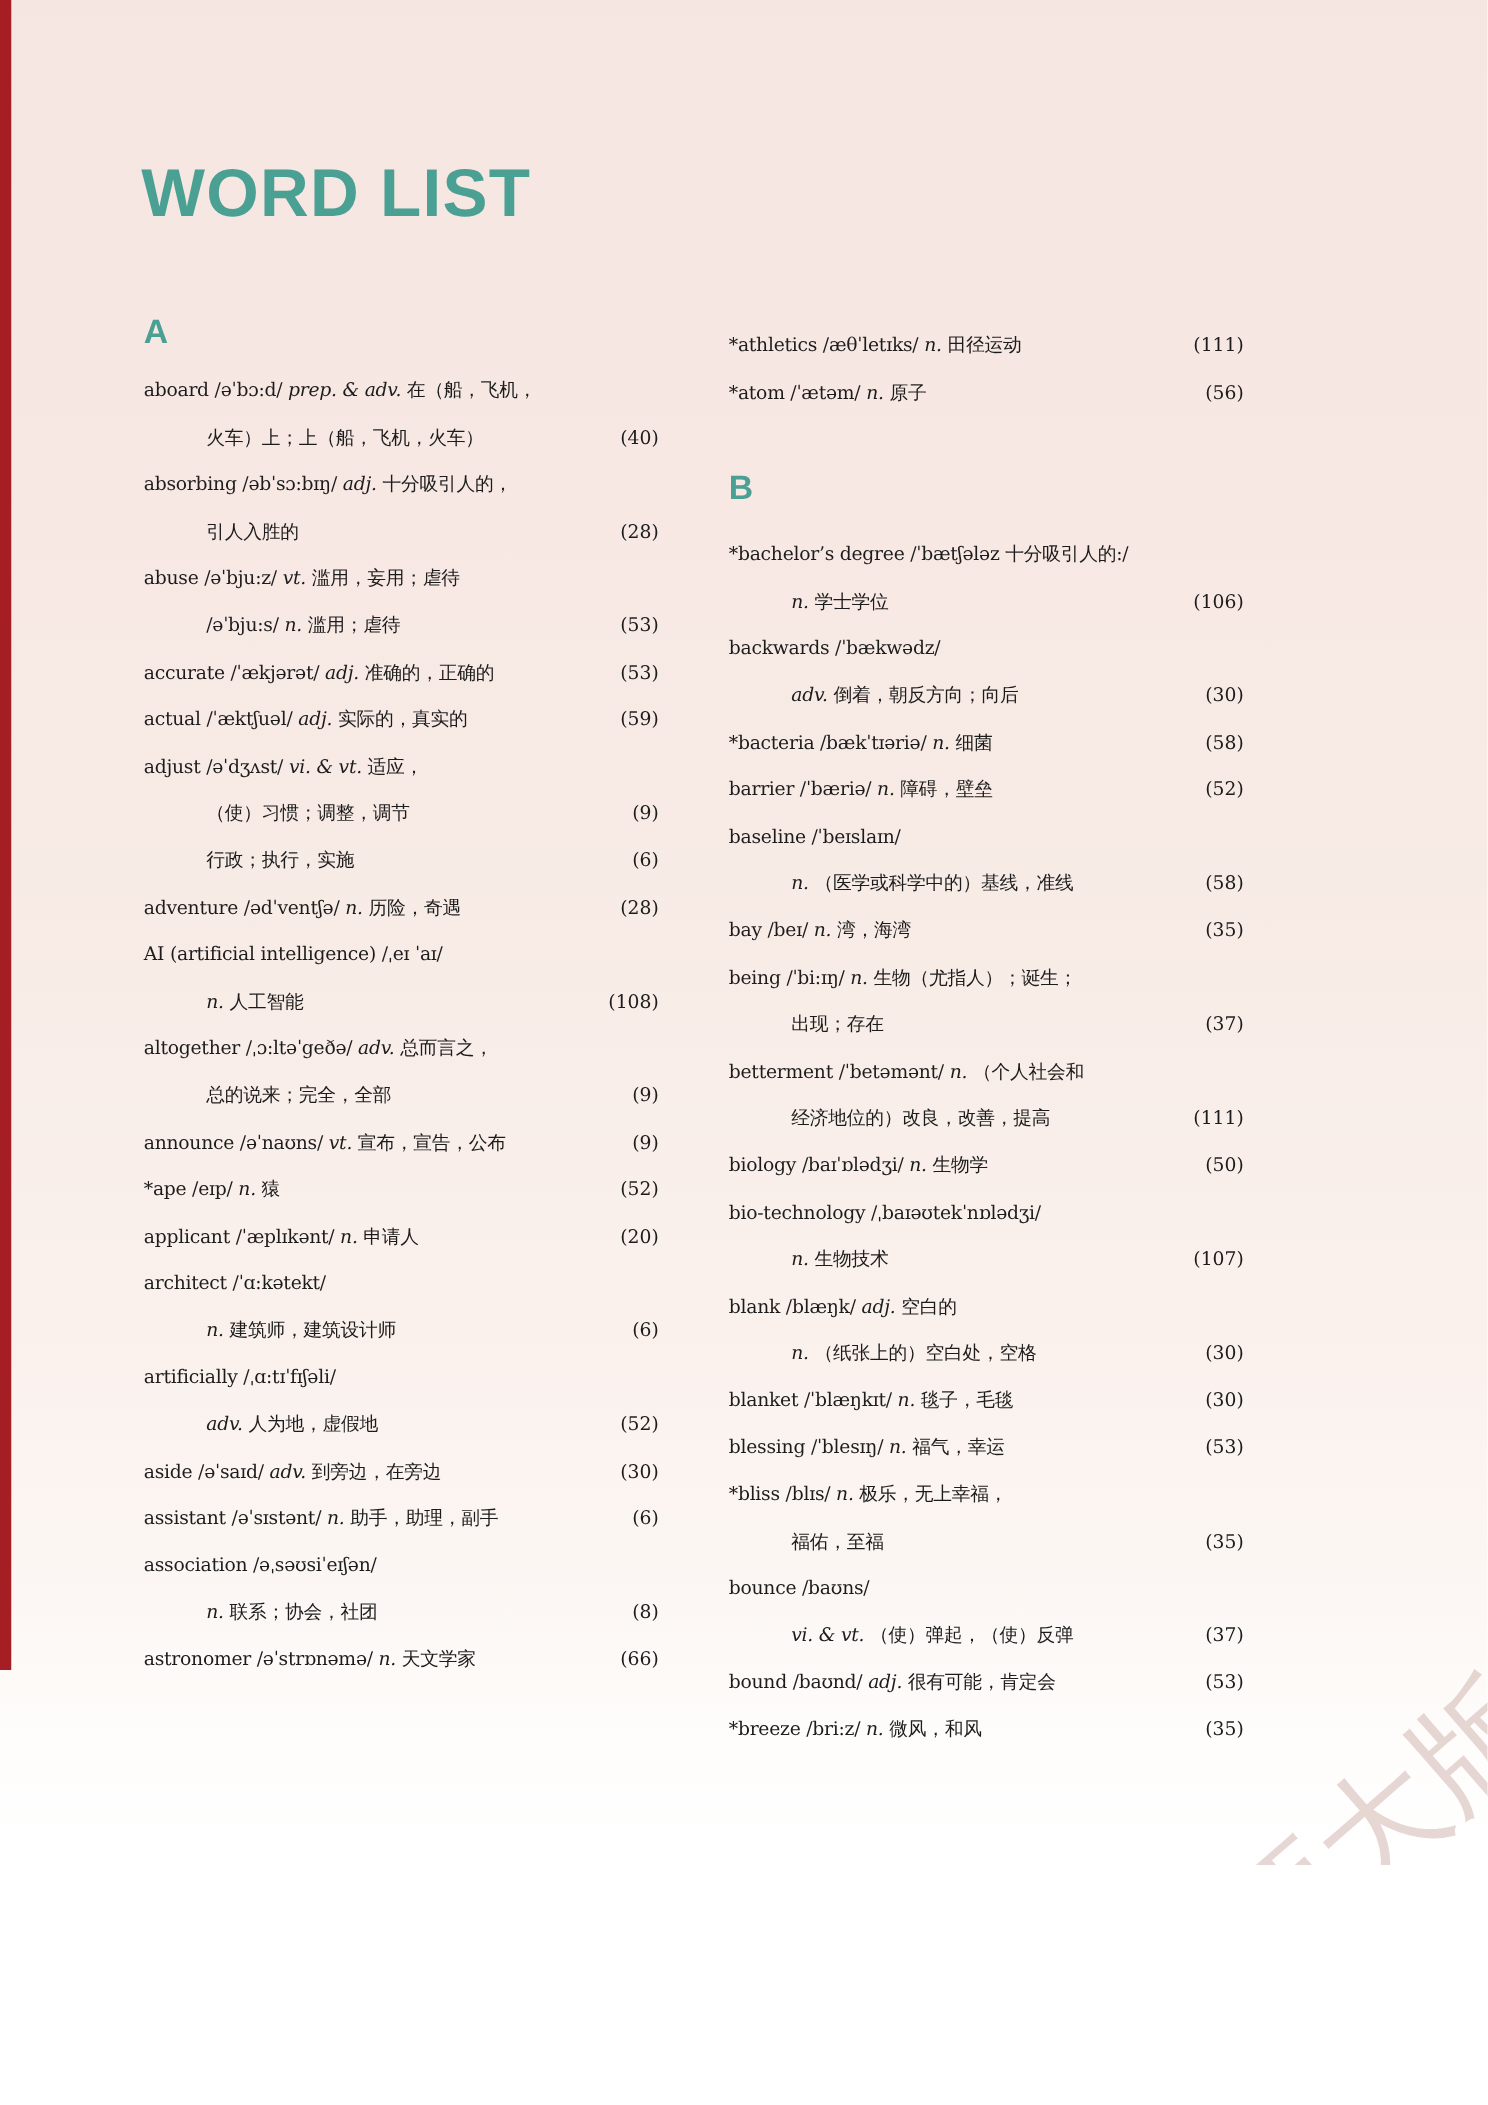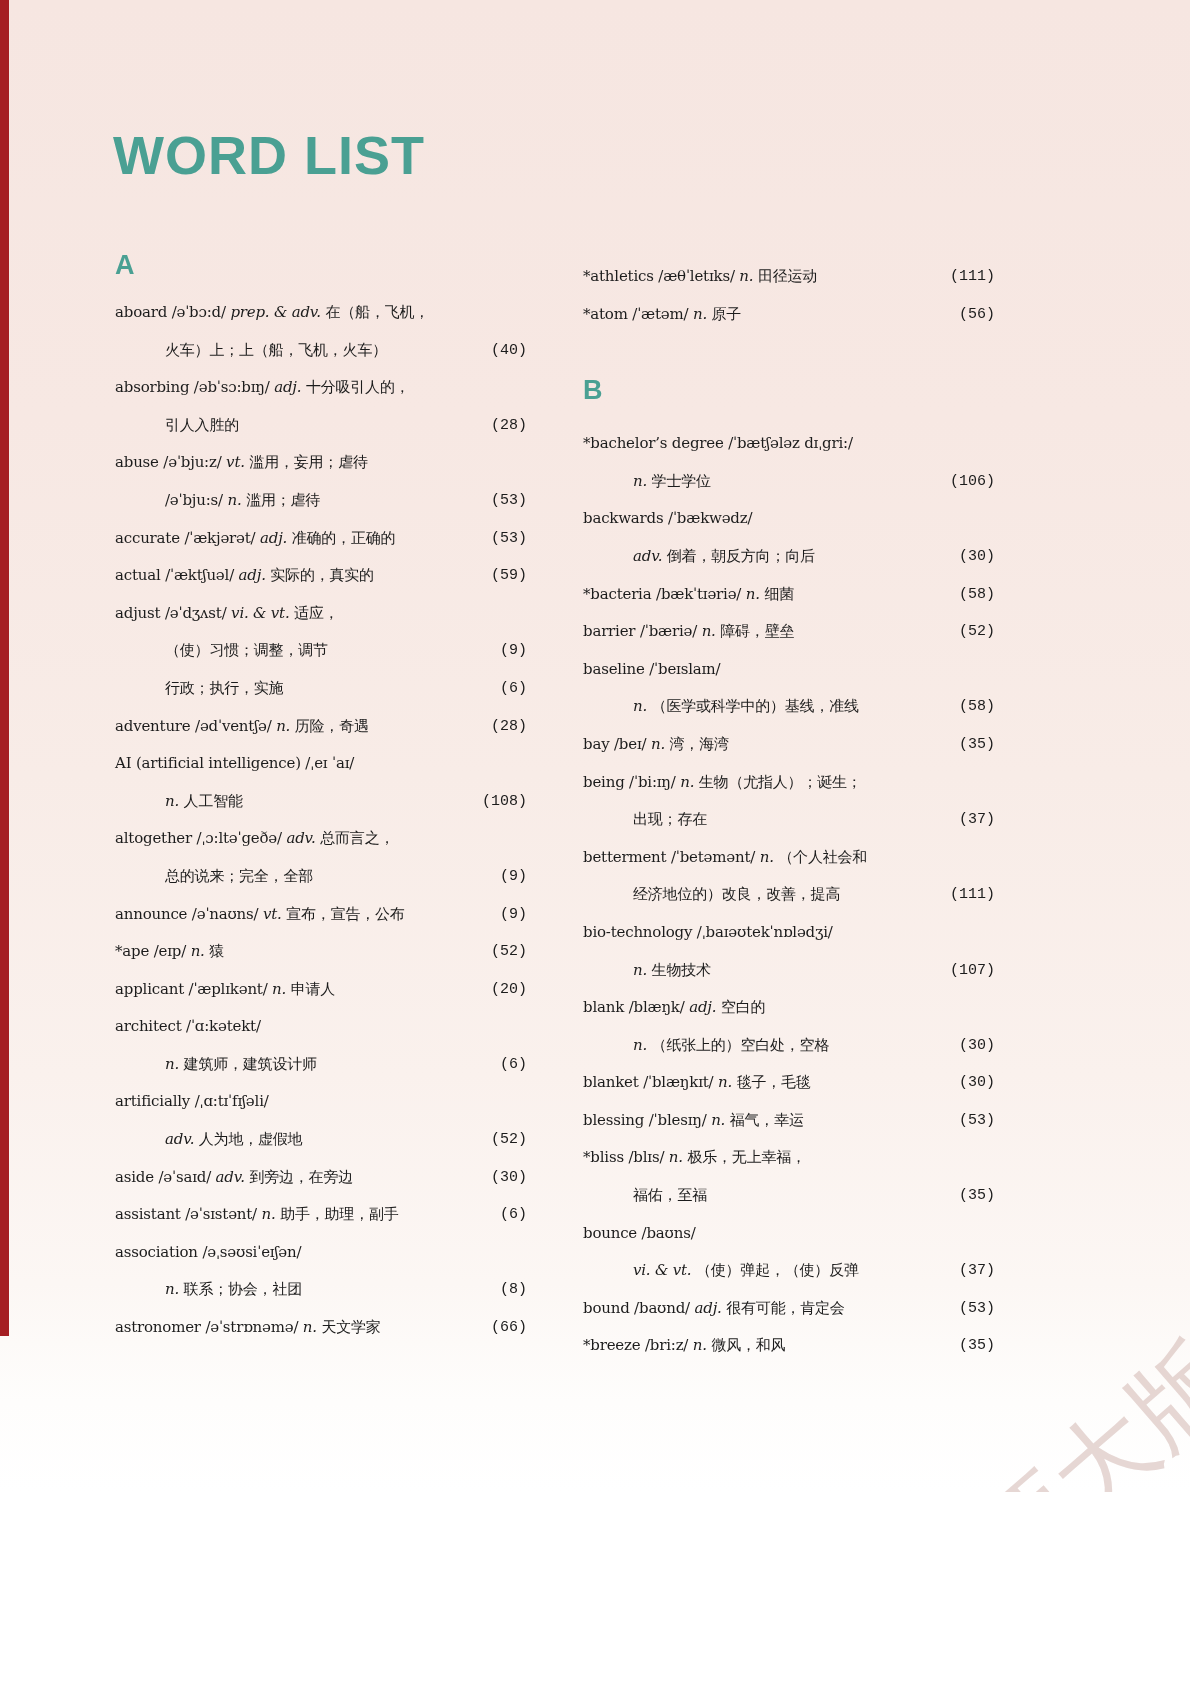--- a/index.html
+++ b/index.html
@@ -30,21 +30,21 @@
     font-family:"Liberation Sans",sans-serif;
     font-weight:bold;font-size:27px;line-height:30px;
     color:#4aa093;margin-bottom:14px;
   }
   .col .section-letter:not(:first-child){margin-top:42px;margin-bottom:20px;}
   .entry{font-size:15px;letter-spacing:-0.2px;}
   .entry .line{
     position:relative;line-height:37.6px;white-space:nowrap;
   }
   .entry .line.cont{padding-left:50px;}
-  .entry .num{position:absolute;right:0;top:0;letter-spacing:0;font-family:Liberation Mono, monospace;}
+  .entry .num{position:absolute;right:0;top:0;letter-spacing:0;}
   .entry i{font-style:italic;}
   .footnote-rule{
     position:absolute;left:115px;top:1496px;width:575px;
     border-top:2px solid #2b2b2b;height:0;
   }
   .footnote{
     position:absolute;left:115px;top:1542px;
     font-size:13px;line-height:30px;white-space:nowrap;color:#1f1f1f;font-weight:bold;
   }
   .page-number{
@@ -140,21 +140,21 @@
     </div>
   <div class="col col-right">
       <div class="entry">
         <div class="line">*athletics /æθˈletɪks/ <i>n.</i> 田径运动<span class="num">(111)</span></div>
       </div>
       <div class="entry">
         <div class="line">*atom /ˈætəm/ <i>n.</i> 原子<span class="num">(56)</span></div>
       </div>
       <div class="section-letter">B</div>
       <div class="entry">
-        <div class="line">*bachelor’s degree /ˈbætʃələz dɪˌgri:/</div>
+        <div class="line">*bachelor’s degree /ˈbætʃələz 十分吸引人的:/</div>
         <div class="line cont"><i>n.</i> 学士学位<span class="num">(106)</span></div>
       </div>
       <div class="entry">
         <div class="line">backwards /ˈbækwədz/</div>
         <div class="line cont"><i>adv.</i> 倒着，朝反方向；向后<span class="num">(30)</span></div>
       </div>
       <div class="entry">
         <div class="line">*bacteria /bækˈtɪəriə/ <i>n.</i> 细菌<span class="num">(58)</span></div>
       </div>
       <div class="entry">
@@ -169,20 +169,23 @@
       </div>
       <div class="entry">
         <div class="line">being /ˈbi:ɪŋ/ <i>n.</i> 生物（尤指人）；诞生；</div>
         <div class="line cont">出现；存在<span class="num">(37)</span></div>
       </div>
       <div class="entry">
         <div class="line">betterment /ˈbetəmənt/ <i>n.</i> （个人社会和</div>
         <div class="line cont">经济地位的）改良，改善，提高<span class="num">(111)</span></div>
       </div>
       <div class="entry">
+        <div class="line">biology /baɪˈɒlədʒi/ <i>n.</i> 生物学<span class="num">(50)</span></div>
+      </div>
+      <div class="entry">
         <div class="line">bio-technology /ˌbaɪəʊtekˈnɒlədʒi/</div>
         <div class="line cont"><i>n.</i> 生物技术<span class="num">(107)</span></div>
       </div>
       <div class="entry">
         <div class="line">blank /blæŋk/ <i>adj.</i> 空白的</div>
         <div class="line cont"><i>n.</i> （纸张上的）空白处，空格<span class="num">(30)</span></div>
       </div>
       <div class="entry">
         <div class="line">blanket /ˈblæŋkɪt/ <i>n.</i> 毯子，毛毯<span class="num">(30)</span></div>
       </div>

